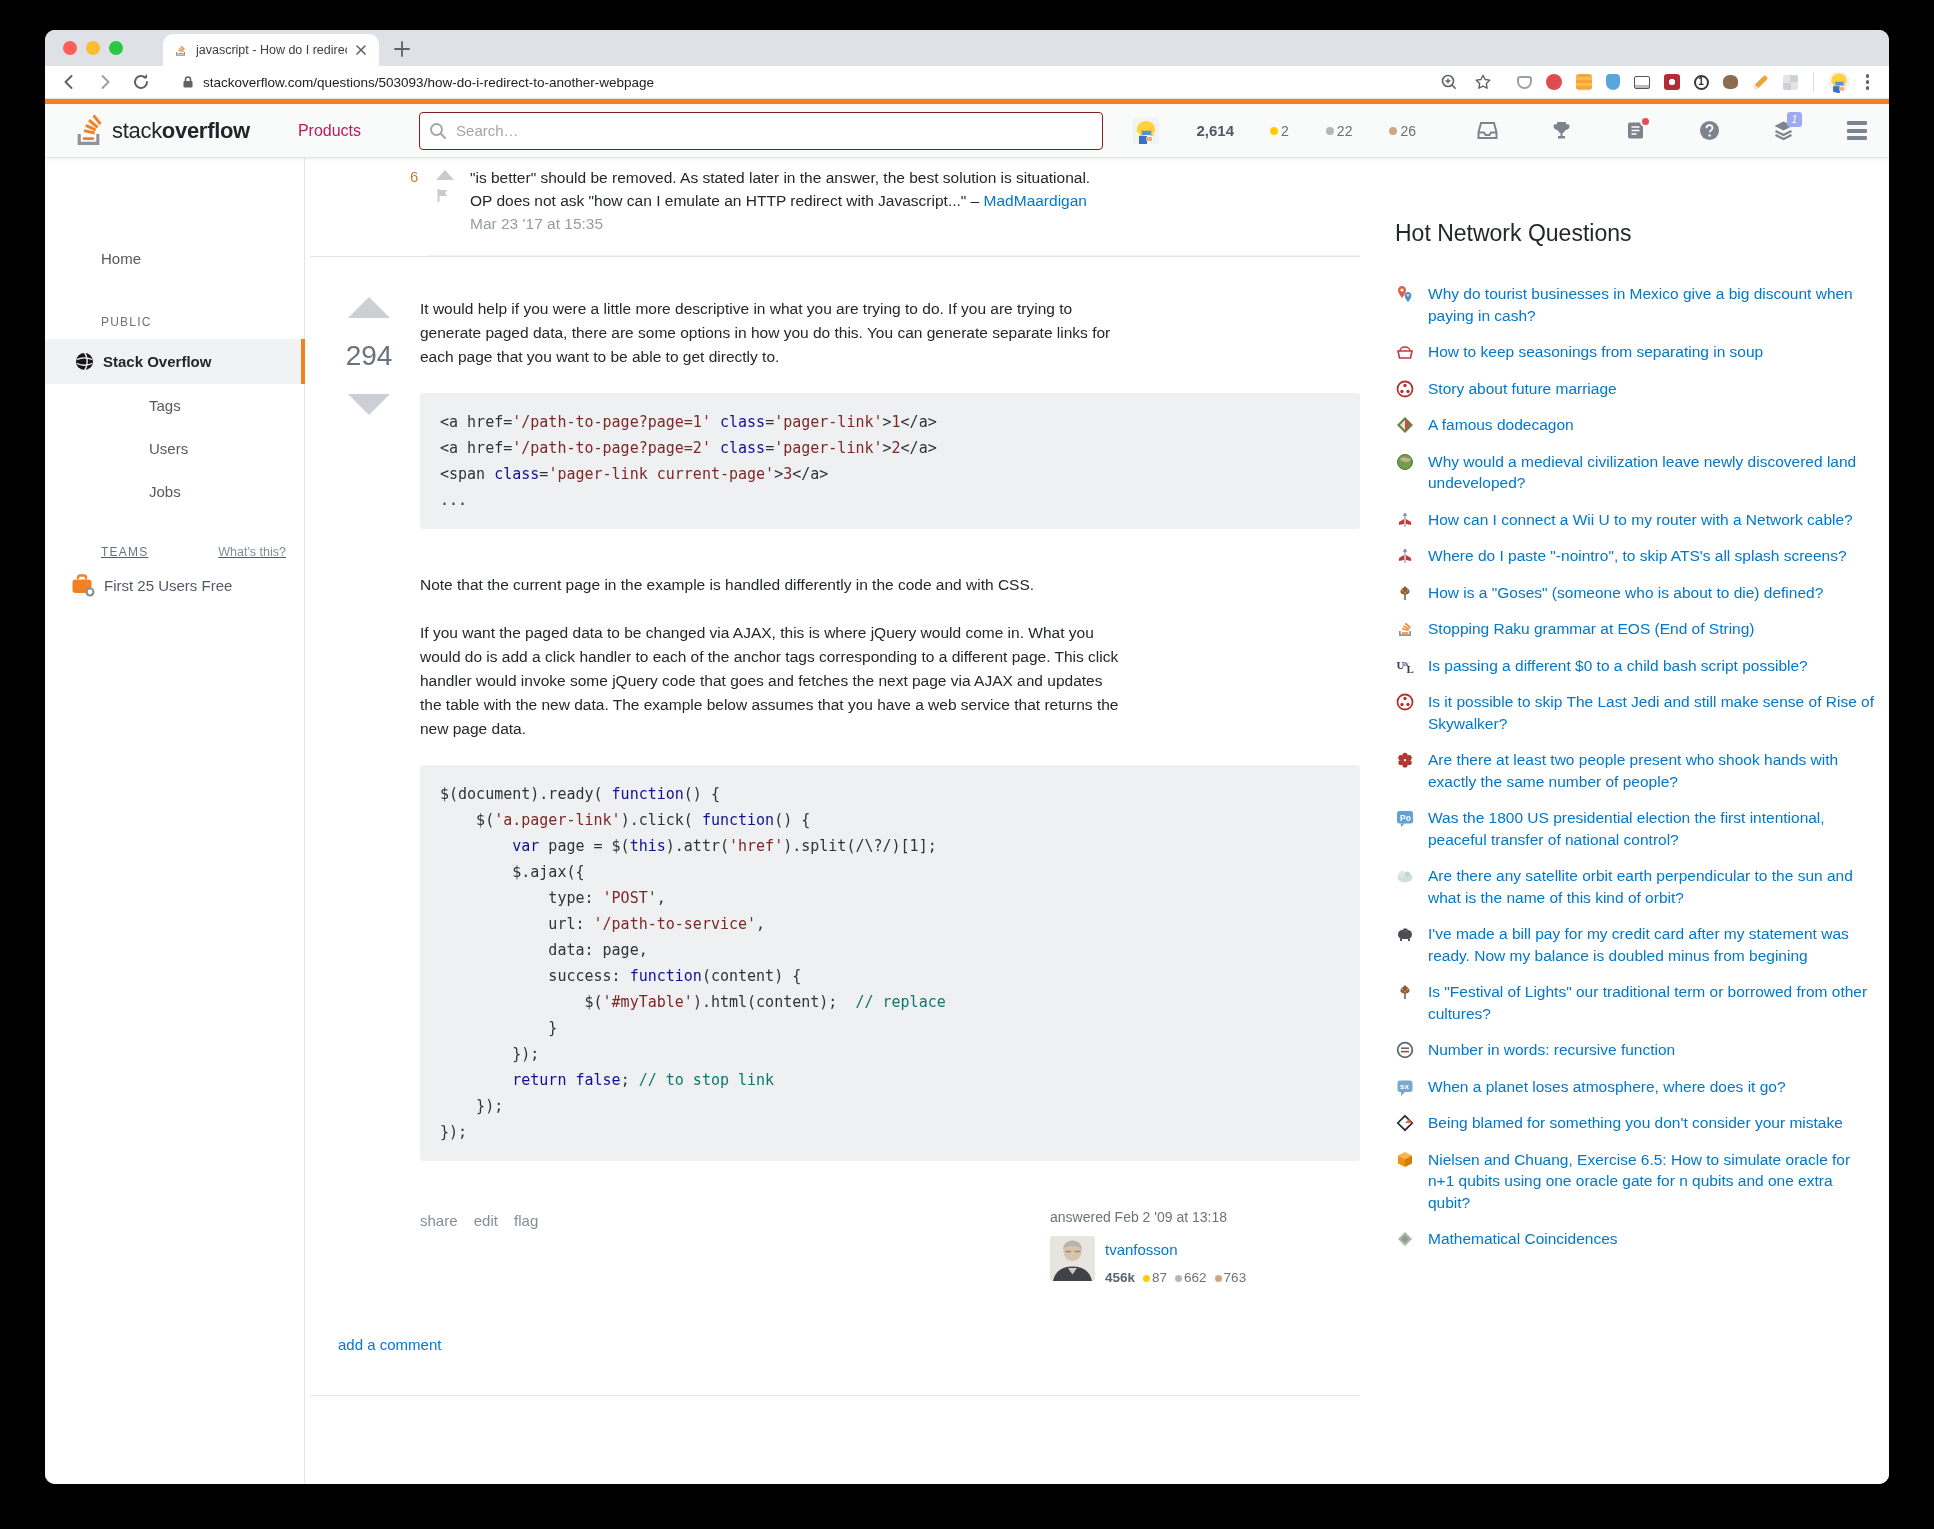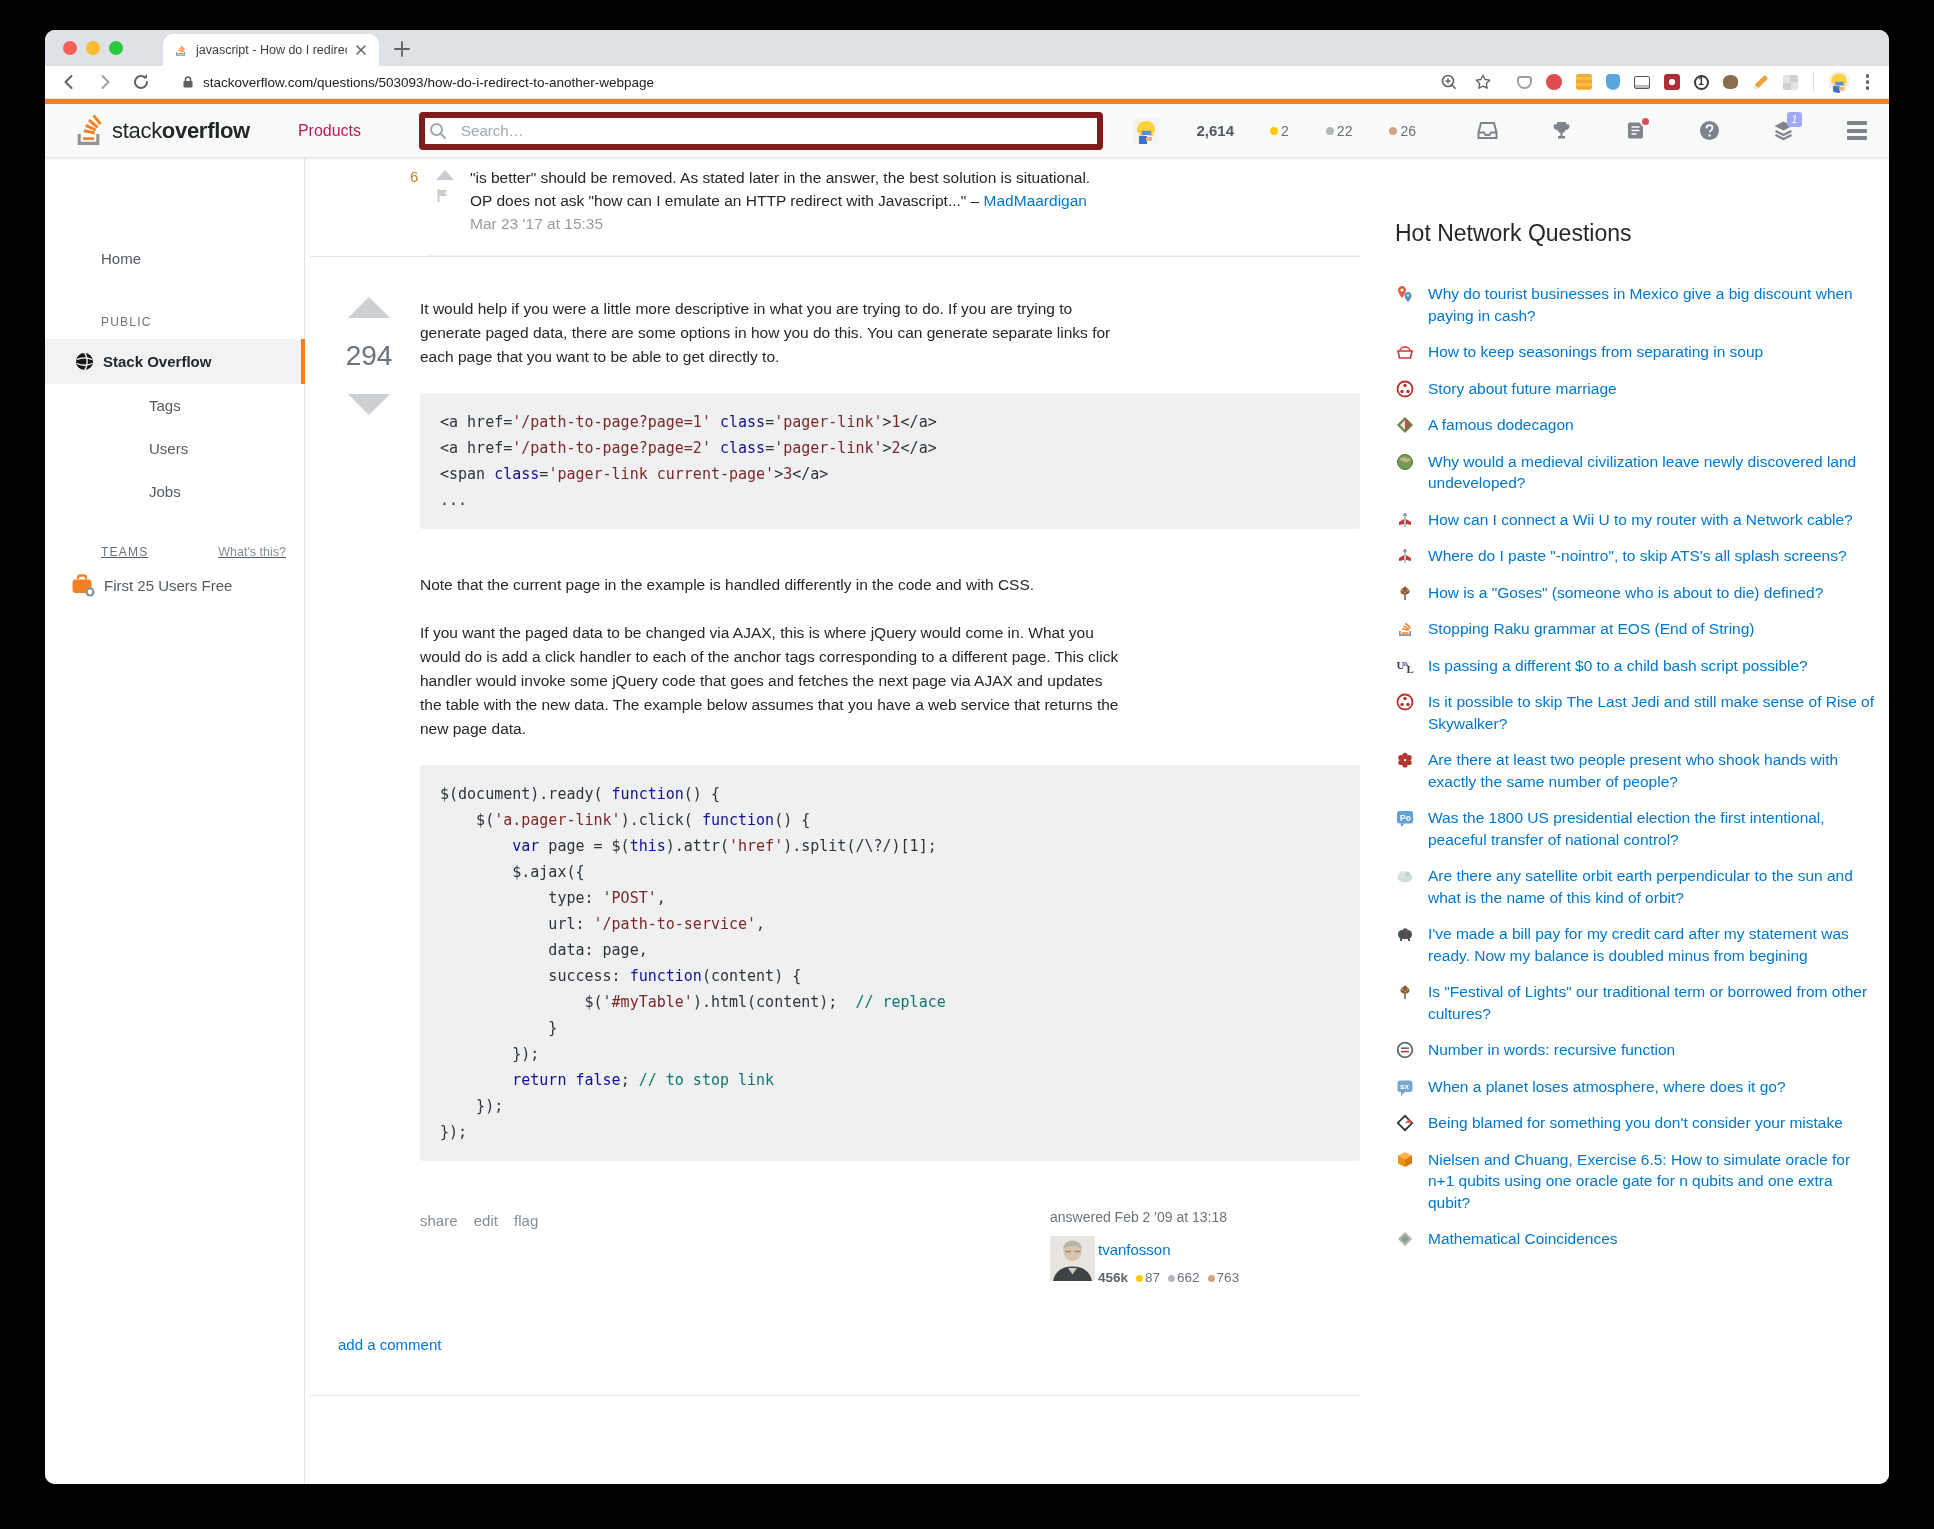--- a/index.html
+++ b/index.html
@@ -43,21 +43,21 @@
 
   .accent-bar { height:5px; background:#f48024; flex-shrink:0; }
 
   
   .so-header { height:54px; background:#f9fafa; border-bottom:1px solid #e3e6e8; box-shadow:0 1px 3px rgba(12,13,14,.07); display:flex; align-items:center; padding:0 22px 0 28px; flex-shrink:0; position:relative; z-index:5; }
   .brand { display:flex; align-items:center; font-size:22px; color:#232629; letter-spacing:-.3px; }
   .brand svg { width:31px; height:36px; margin-right:8px; }
   .brand b { font-weight:bold; }
   .hdr-products { font-size:16px; color:#be185d; margin-left:38px; padding:6px 10px; }
   .searchbox { flex:1; position:relative; margin:0 30px 0 48px; }
-  .searchbox input { width:100%; height:38px; border:6px solid #7f1d1d; border-radius:4px; padding:0 10px 0 36px; font-size:15px; color:#3b4045; font-family:inherit; background:#fff; outline:none; }
+  .searchbox input { width:100%; height:38px; border:1px solid #7f1d1d; border-radius:4px; padding:0 10px 0 36px; font-size:15px; color:#3b4045; font-family:inherit; background:#fff; outline:none; }
   .searchbox input::placeholder { color:#9fa6ad; }
   .search-ic { position:absolute; left:10px; top:10px; width:18px; height:18px; }
   .hdr-right { display:flex; align-items:center;gap:28px; }
   .hdr-avatar { width:26px; height:26px; border-radius:3px; overflow:hidden; margin-right:10px; }
   .rep { font-size:15px; font-weight:bold; color:#525960; margin-right:8px; }
   .badge-grp { font-size:14px; color:#697075; margin-right:9px; display:flex; align-items:center; }
   .bdot { width:8px; height:8px; border-radius:50%; display:inline-block; margin-right:3px; }
   .b-gold{background:#ffcc01}.b-silver{background:#b4b8bc}.b-bronze{background:#d1a684}
   .hdr-ic { width:23px; height:23px; margin-left:23px; position:relative; }
   .hdr-ic svg { width:100%; height:100%; }
@@ -108,21 +108,21 @@
   .abody { flex:1; margin-left:20px; padding-right:0; font-size:15.5px; line-height:24px; color:#242729; }
   .abody p { max-width:700px; margin-bottom:24px; }
   pre.code { background:#eff0f1; border-radius:3px; padding:16px 20px; font-family:"DejaVu Sans Mono",monospace; font-size:15px; line-height:26px; white-space:pre; color:#303336; margin:2px 0 44px; overflow:hidden; }
   .c-pln{color:#303336}.c-str{color:#7d2727}.c-lit{color:#7d2727}.c-kwd{color:#101096}.c-com{color:#0f766e}
 
   .a-footer { display:flex; justify-content:space-between; padding-right:58px; margin-top:14px; }
   .share-links { font-size:15px; color:#848d95; padding-top:4px; }
   .share-links span { margin-right:12px; }
   .ans-meta { width:252px; }
   .answered { font-size:14px; color:#6a737c; margin-bottom:7px; }
-  .ucard { display:flex; gap:3px; }
+  .ucard { display:flex; gap:10px; }
   .u-avatar { width:45px; height:45px; border-radius:2px; overflow:hidden; flex-shrink:0; }
   .u-name { font-size:15px; color:#0077cc; text-decoration:none; display:block; margin:2px 0 4px; }
   .u-stats { font-size:13.5px; color:#6a737c; display:flex; align-items:center; gap:8px; }
   .u-rep { font-weight:bold; color:#5c646c; }
   .u-stats .bdot { width:7px; height:7px; margin-right:2px; }
   .addc2 { margin:46px 0 0 33px; font-size:15px; }
   .addc2 a { color:#0077dd; text-decoration:none; }
   .hr-bottom { border:0; border-top:1px solid #e4e6e8; margin:42px 0 0 5px; }
 
   

